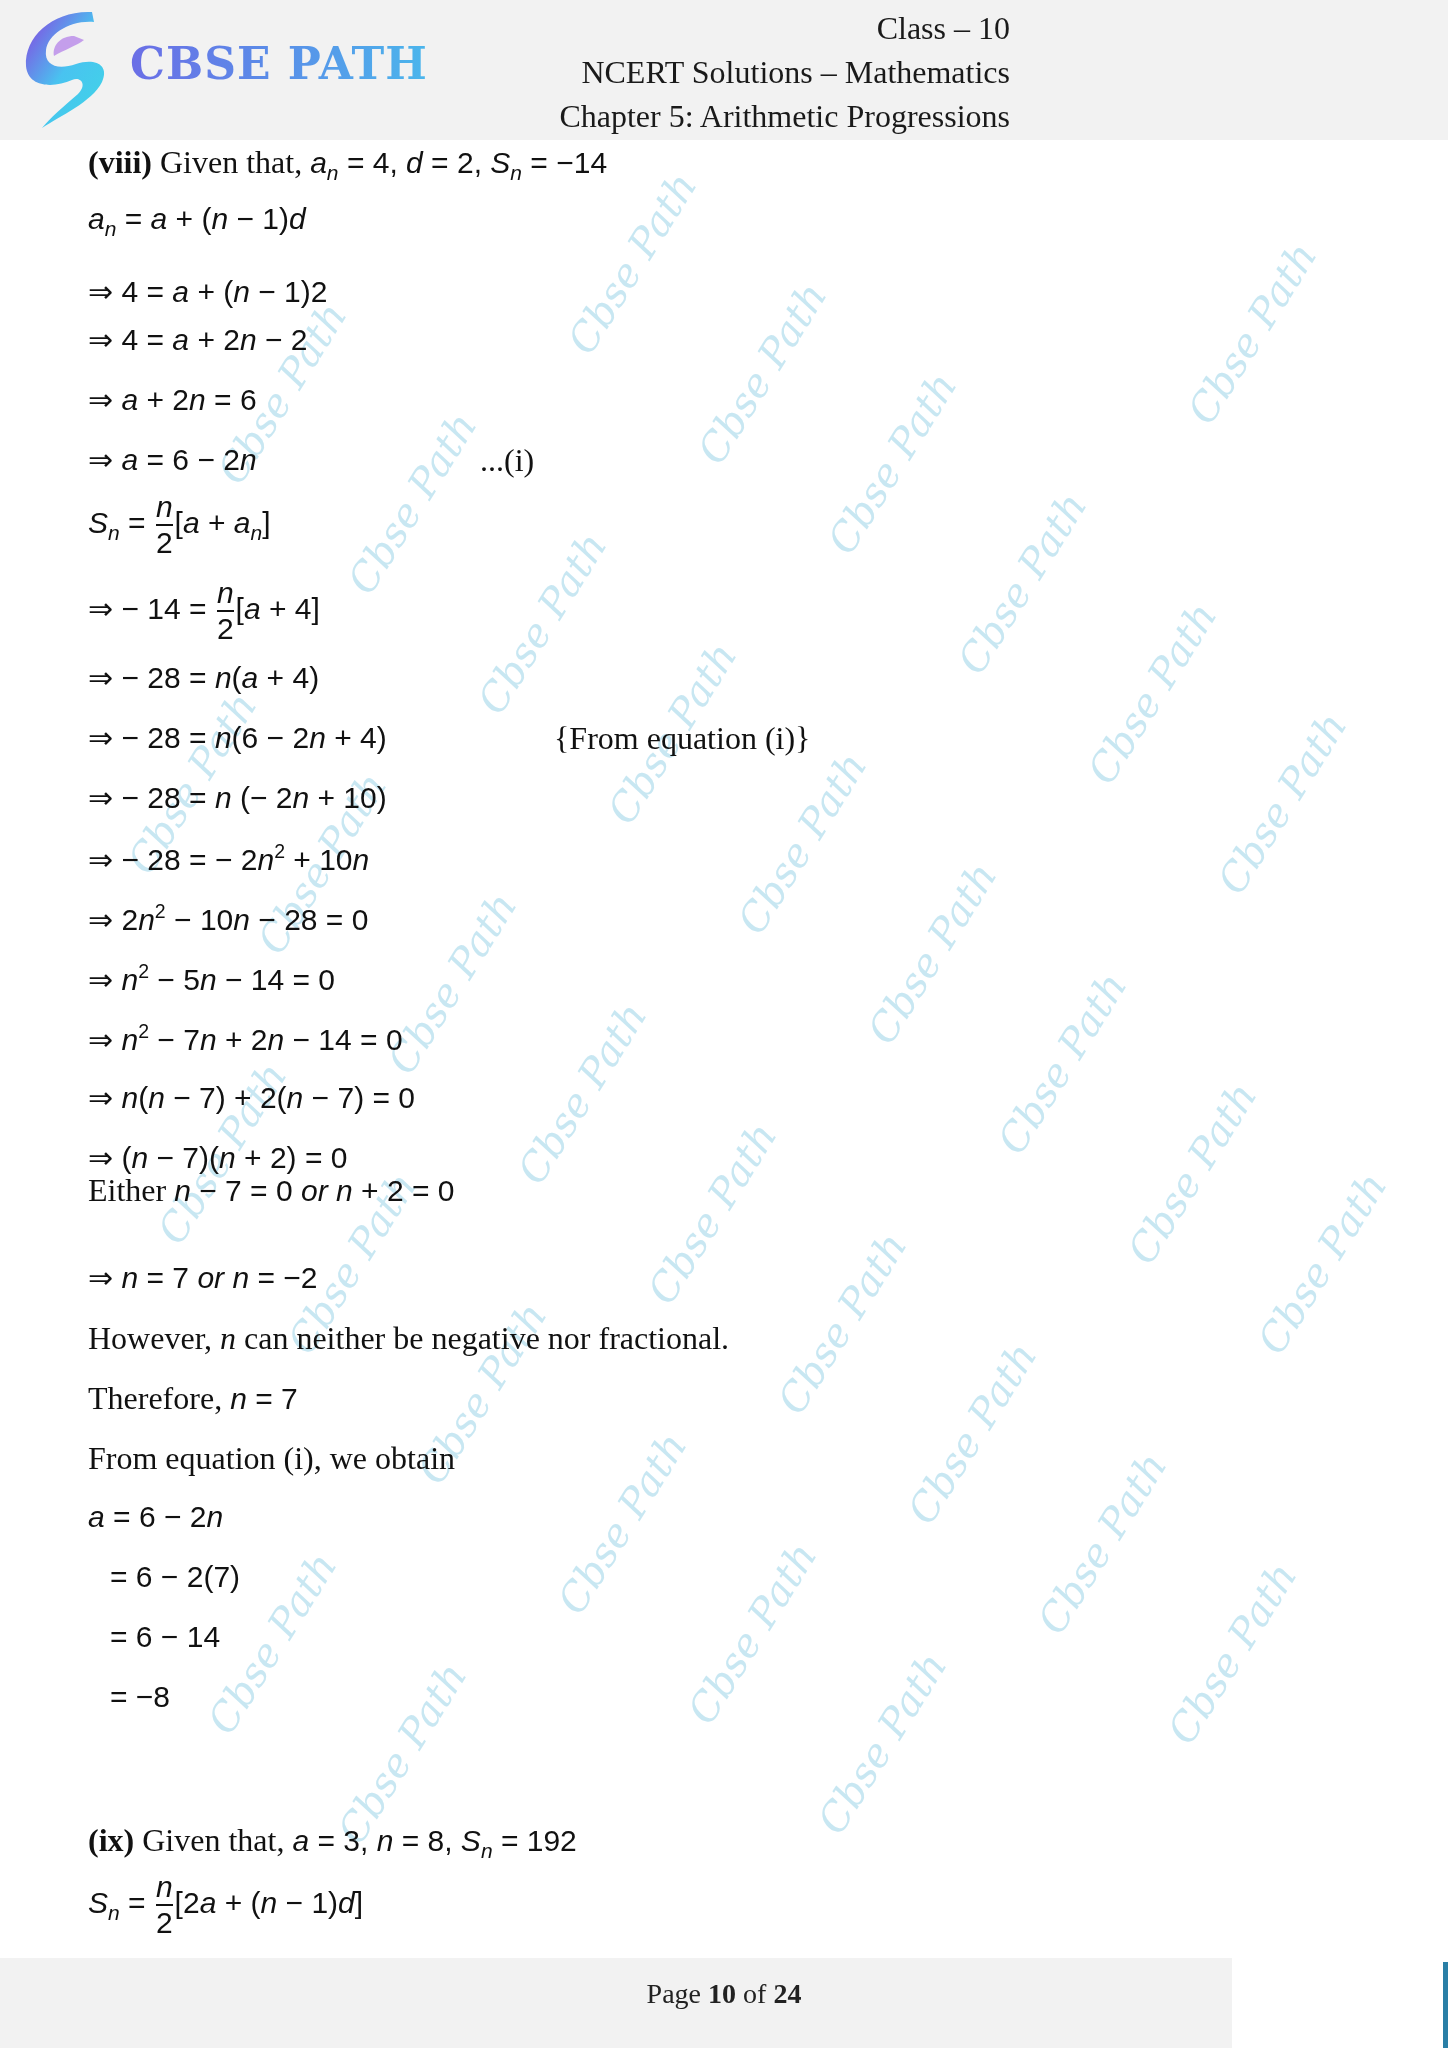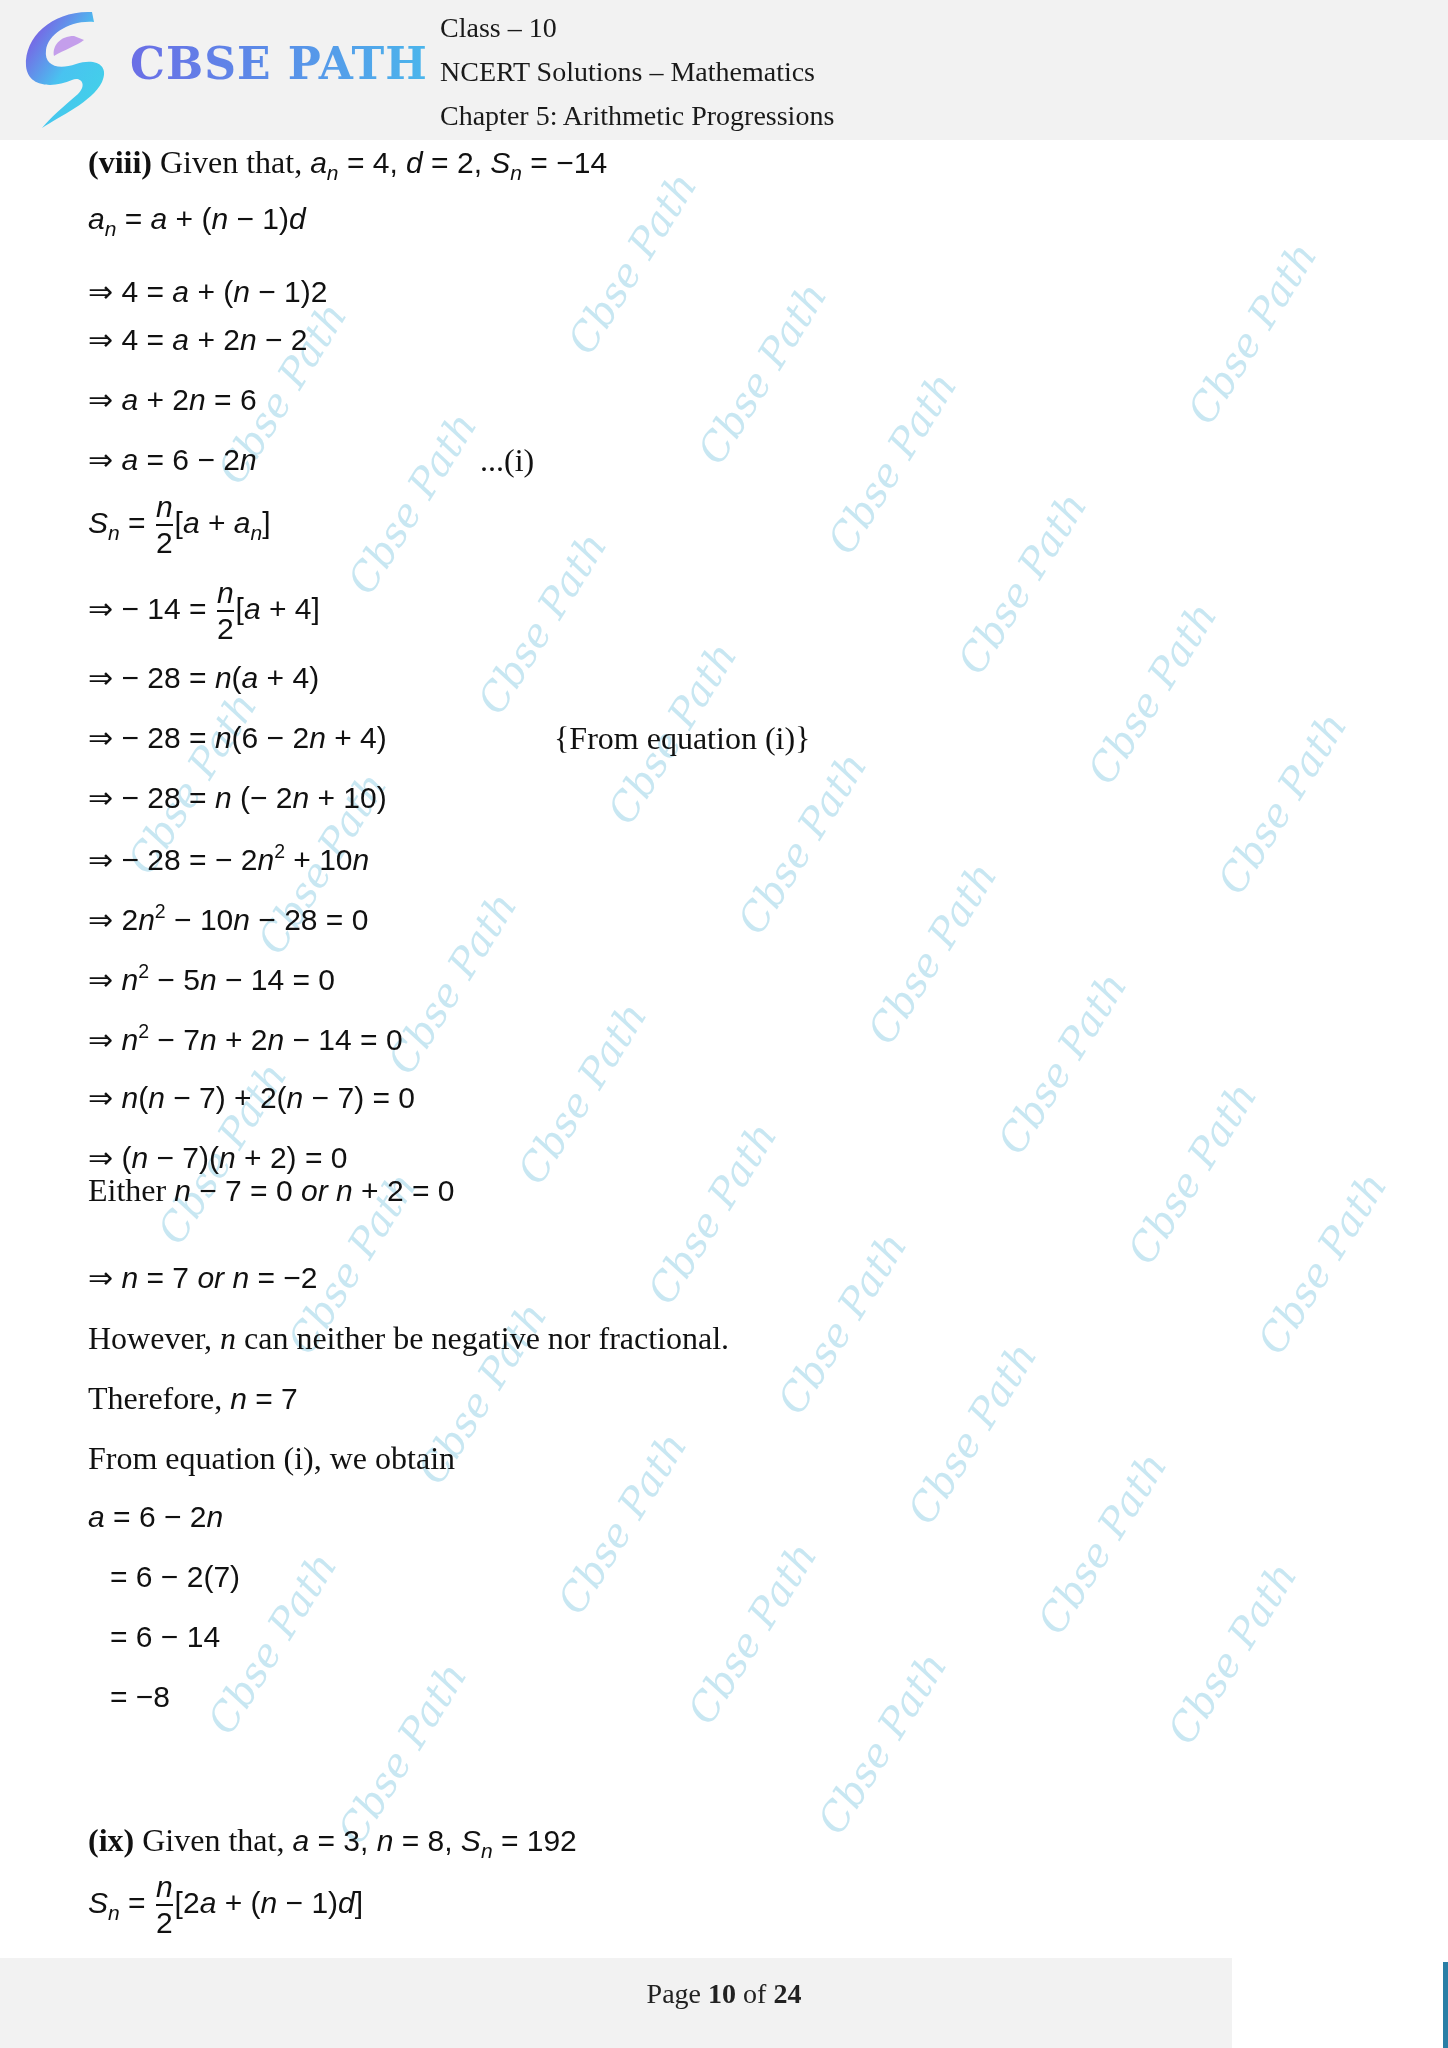--- a/index.html
+++ b/index.html
@@ -15,22 +15,22 @@
   .logo { position:absolute; left:14px; top:6px; width:420px; height:125px; }
   .logo svg { position:absolute; left:0; top:0; }
   .logo-text {
     position:absolute; left:116px; top:32px;
     font-family:"DejaVu Serif", serif; font-weight:bold; font-size:44px;
     letter-spacing:1px;
     background:linear-gradient(90deg,#6b6ee6 0%,#5b8be8 45%,#4bb6ec 100%);
     -webkit-background-clip:text; background-clip:text; color:transparent;
   }
   .header-titles {
-    position:absolute; left:440px; top:6px; width:570px; text-align:left;
-    font-family:"Liberation Serif", serif; font-size:28px; color:#1a1a1a; line-height:44px;
+    position:absolute; left:440px; top:6px; width:570px; text-align:right;
+    font-family:"Liberation Serif", serif; font-size:32px; color:#1a1a1a; line-height:44px;
   }
   .watermarks { position:absolute; left:0; top:140px; width:1448px; height:1820px; pointer-events:none; }
   .wm {
     position:absolute; font-family:"DejaVu Serif", serif; font-style:italic;
     font-size:40px; color:#bfe3f0; transform:rotate(-58deg); white-space:nowrap;
     opacity:0.85;
   }
   .content { position:absolute; left:88px; top:140px; width:1300px; }
   .line {
     position:absolute; left:0; white-space:nowrap;

